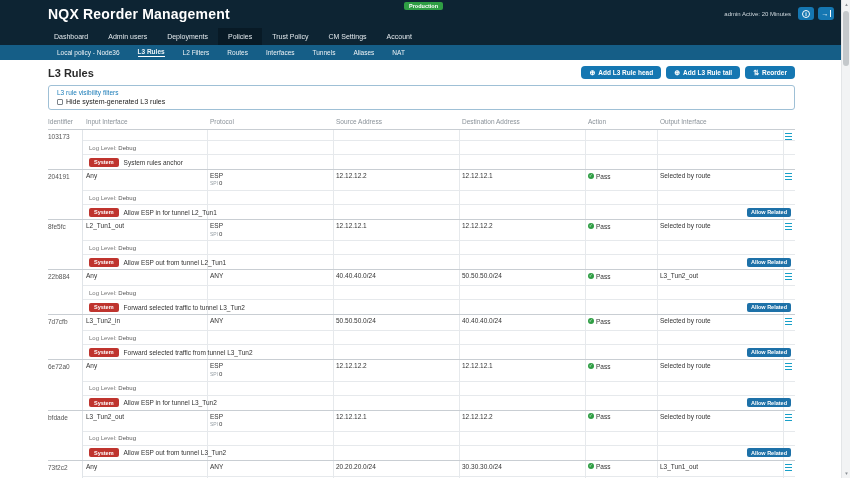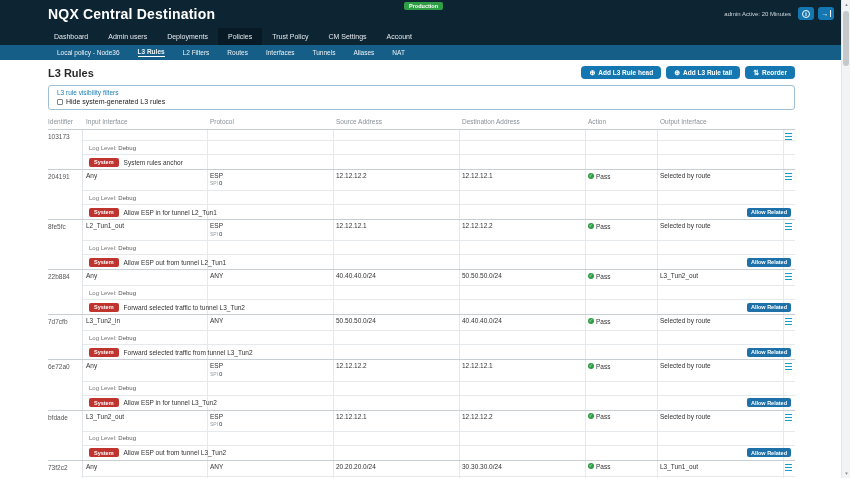--- a/index.html
+++ b/index.html
@@ -71,21 +71,21 @@
   
   .scrollbar { position:absolute; right:0; top:0; width:9px; height:478px; background:#f2f3f4; border-left:1px solid #e3e5e7; }
   .sb-arrow { position:absolute; left:0; width:9px; height:9px; color:#8a8f94; font-size:4.5px; text-align:center; line-height:9px; cursor:pointer; }
   .sb-up { top:0; } .sb-down { bottom:0; }
   .sb-thumb { position:absolute; top:11px; left:1px; width:6px; height:55px; background:#c4c8cb; border-radius:3px; cursor:pointer; }
 </style>
 </head>
 <body>
 
 <div class="topbar">
-  <div class="brand">NQX Central Destination</div>
+  <div class="brand">NQX Reorder Management</div>
   <div class="prod-badge">Production</div>
   <div class="top-right">
     <span class="session">admin Active: 20 Minutes</span>
     <span class="icon-btn">
         <span class="info-glyph">i</span>
       </span>
     <span class="icon-btn">
         <span class="logout-glyph">→</span>
       </span>
   </div>

